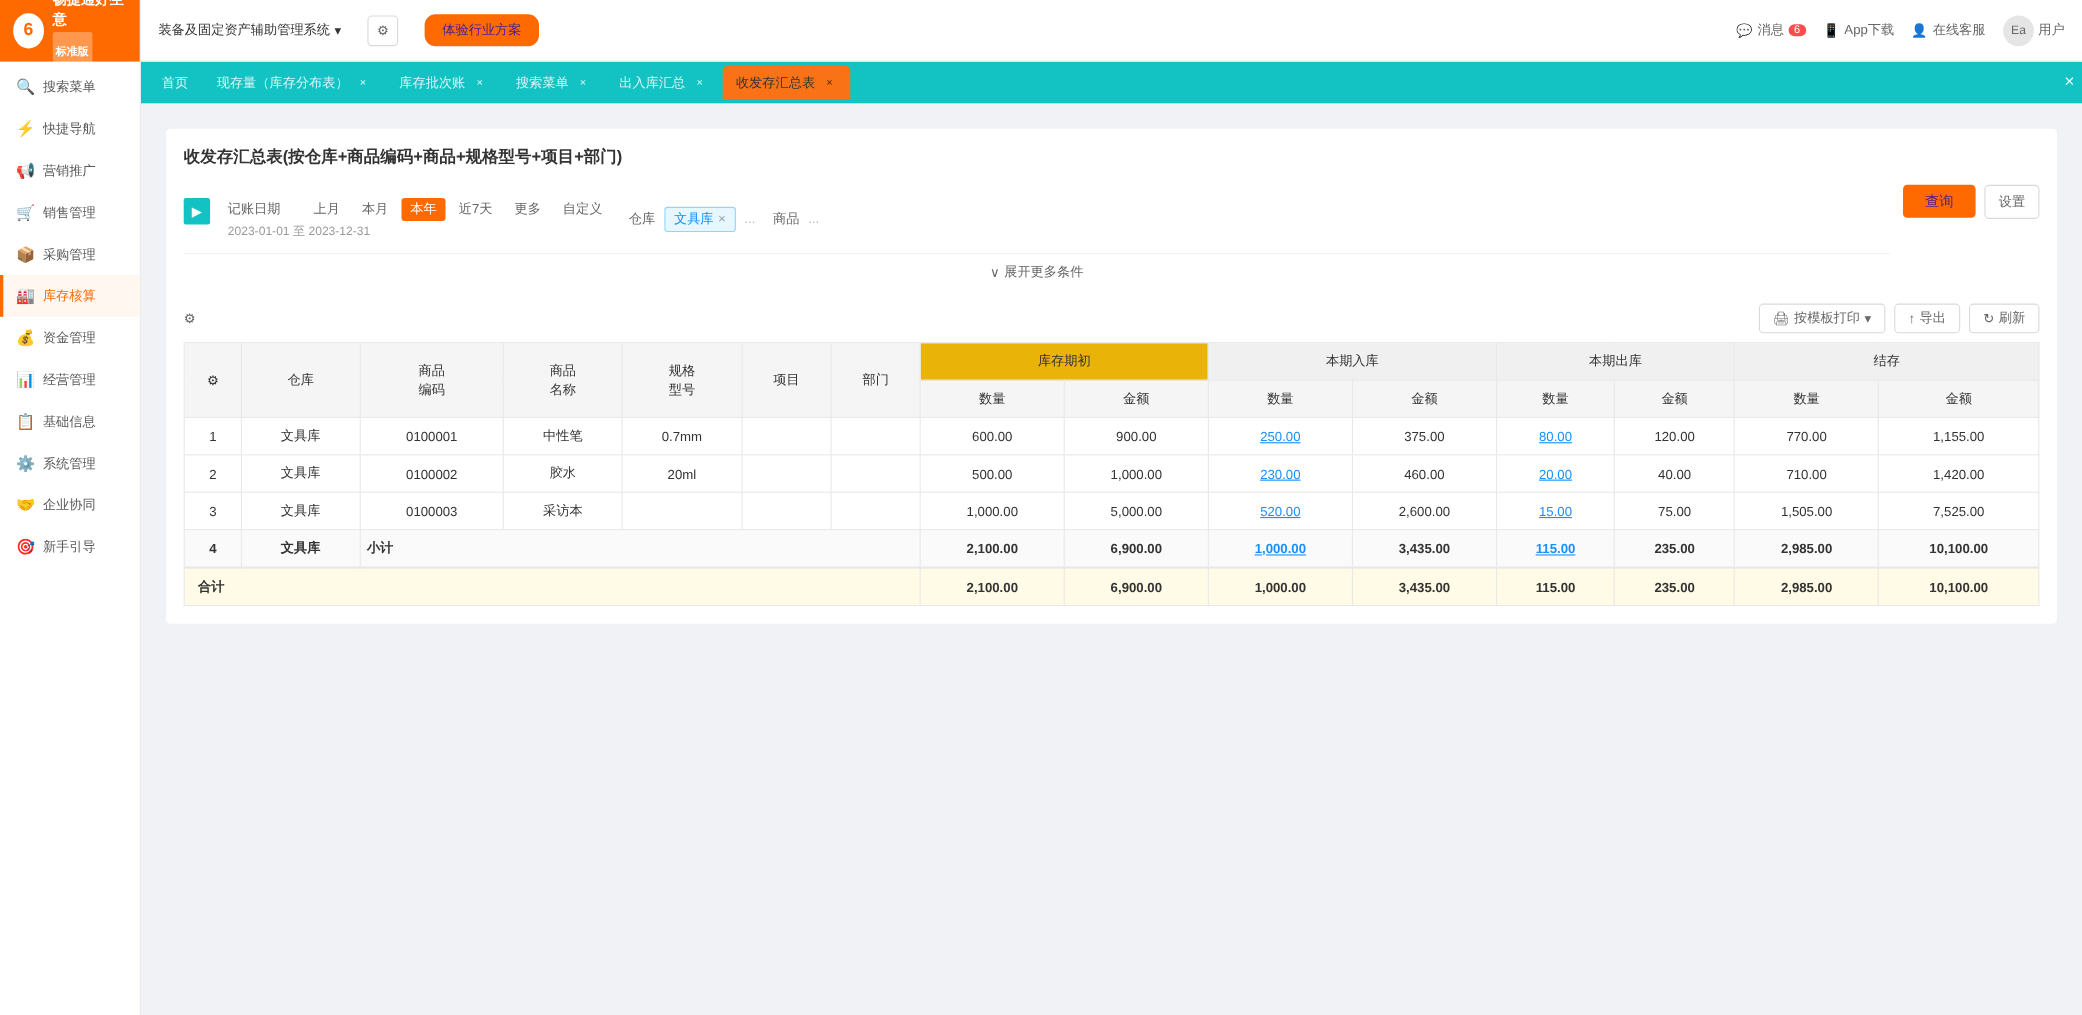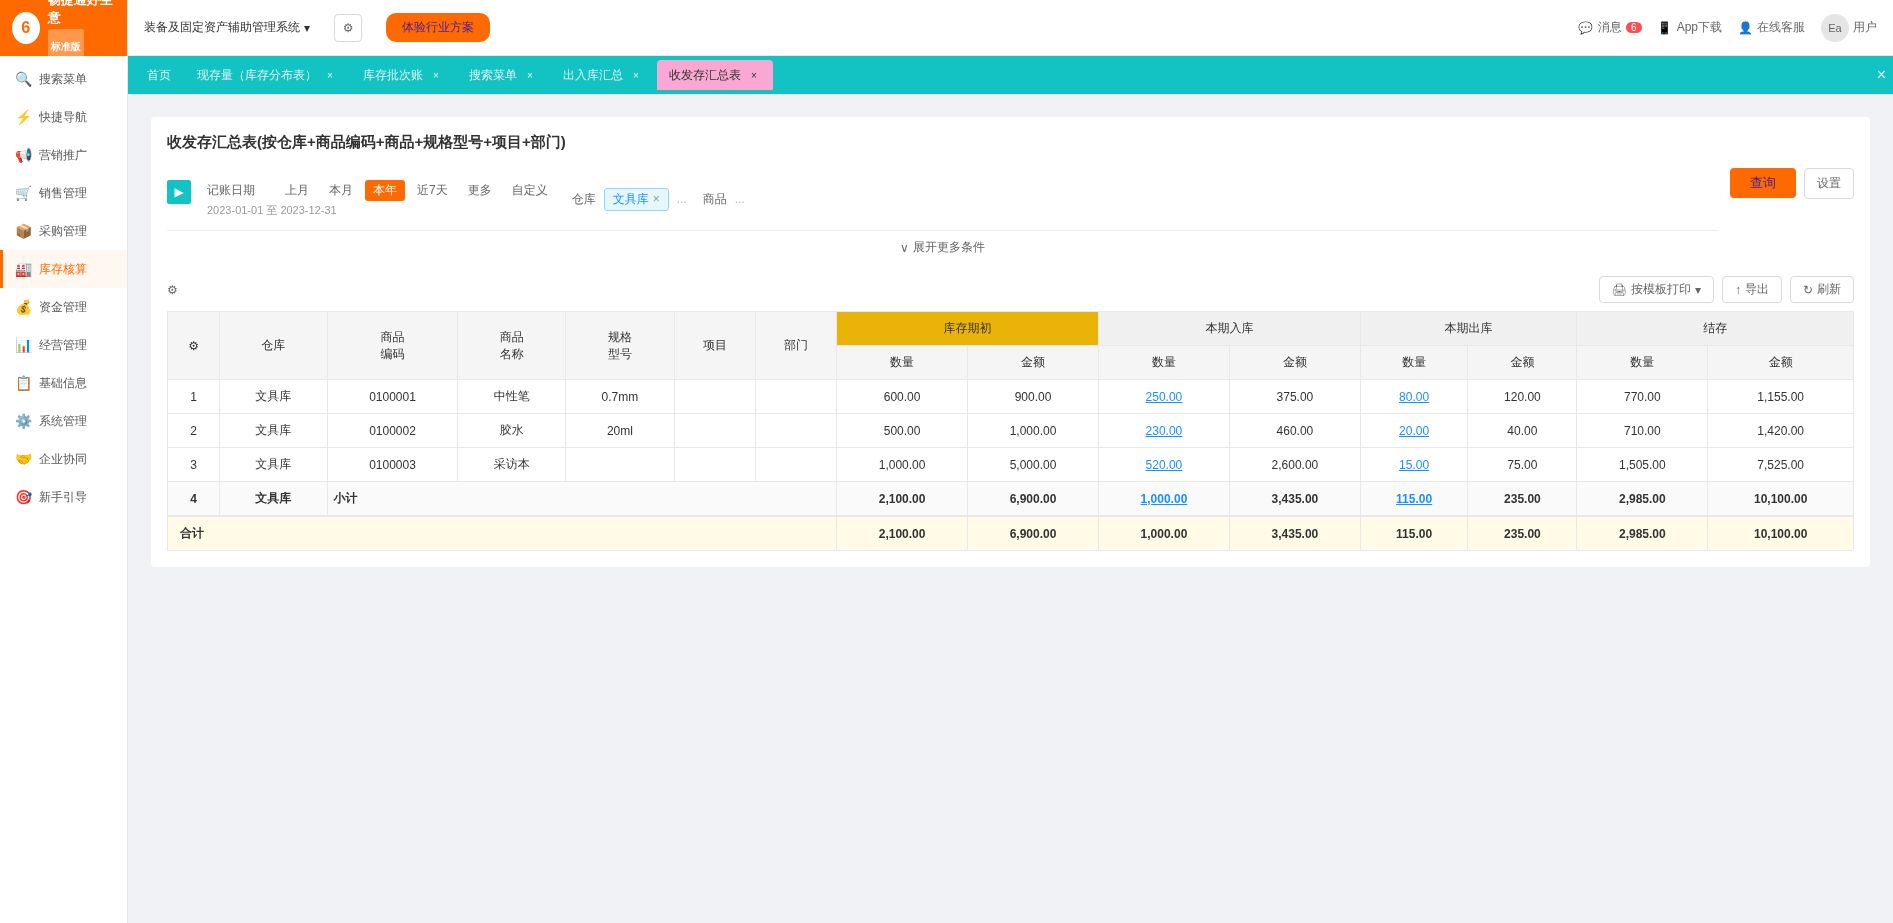--- a/index.html
+++ b/index.html
@@ -23,21 +23,21 @@
     .topbar-settings { width: 28px; height: 28px; border-radius: 4px; border: 1px solid #d9d9d9; display: flex; align-items: center; justify-content: center; cursor: pointer; color: #666; }
     .topbar-trial { background: #ff6a00; color: #4c1d95; padding: 6px 16px; border-radius: 10px; font-size: 12px; cursor: pointer; border: none; }
     .topbar-right { display: flex; align-items: center; gap: 16px; font-size: 12px; color: #666; }
     .topbar-right-item { display: flex; align-items: center; gap: 4px; cursor: pointer; }
     .badge { background: #ff4d4f; color: #fff; border-radius: 10px; font-size: 10px; padding: 0 4px; min-width: 16px; text-align: center; }
     .user-avatar { width: 28px; height: 28px; border-radius: 50%; background: #e5e5e5; display: flex; align-items: center; justify-content: center; font-size: 11px; color: #666; }
 
     
     .tabs-bar { position: fixed; top: 56px; left: 128px; right: 0; height: 38px; background: #13c2c2; display: flex; align-items: center; padding: 0 7px; z-index: 98; gap: 2px; }
     .tab { display: flex; align-items: center; padding: 0 12px; height: 30px; border-radius: 4px 4px 0 0; font-size: 12px; cursor: pointer; color: rgba(255,255,255,0.85); background: transparent; gap: 6px; }
-    .tab.active { background: #f9a8d4; color: #333; border-radius: 4px 4px 0 0; }
+    .tab.active { background: #f97316; color: #333; border-radius: 4px 4px 0 0; }
     .tab-close { width: 14px; height: 14px; display: flex; align-items: center; justify-content: center; border-radius: 50%; font-size: 10px; }
     .tabs-close-all { margin-left: auto; color: rgba(255,255,255,0.9); cursor: pointer; font-size: 16px; }
 
     
     .main { margin-left: 128px; margin-top: 94px; padding: 23px; background: #f0f2f5; min-height: calc(923px - 94px); }
     .content-card { background: #fff; border-radius: 4px; padding: 16px; }
 
     
     .page-title { font-size: 15px; font-weight: bold; color: #333; margin-bottom: 16px; }
 

